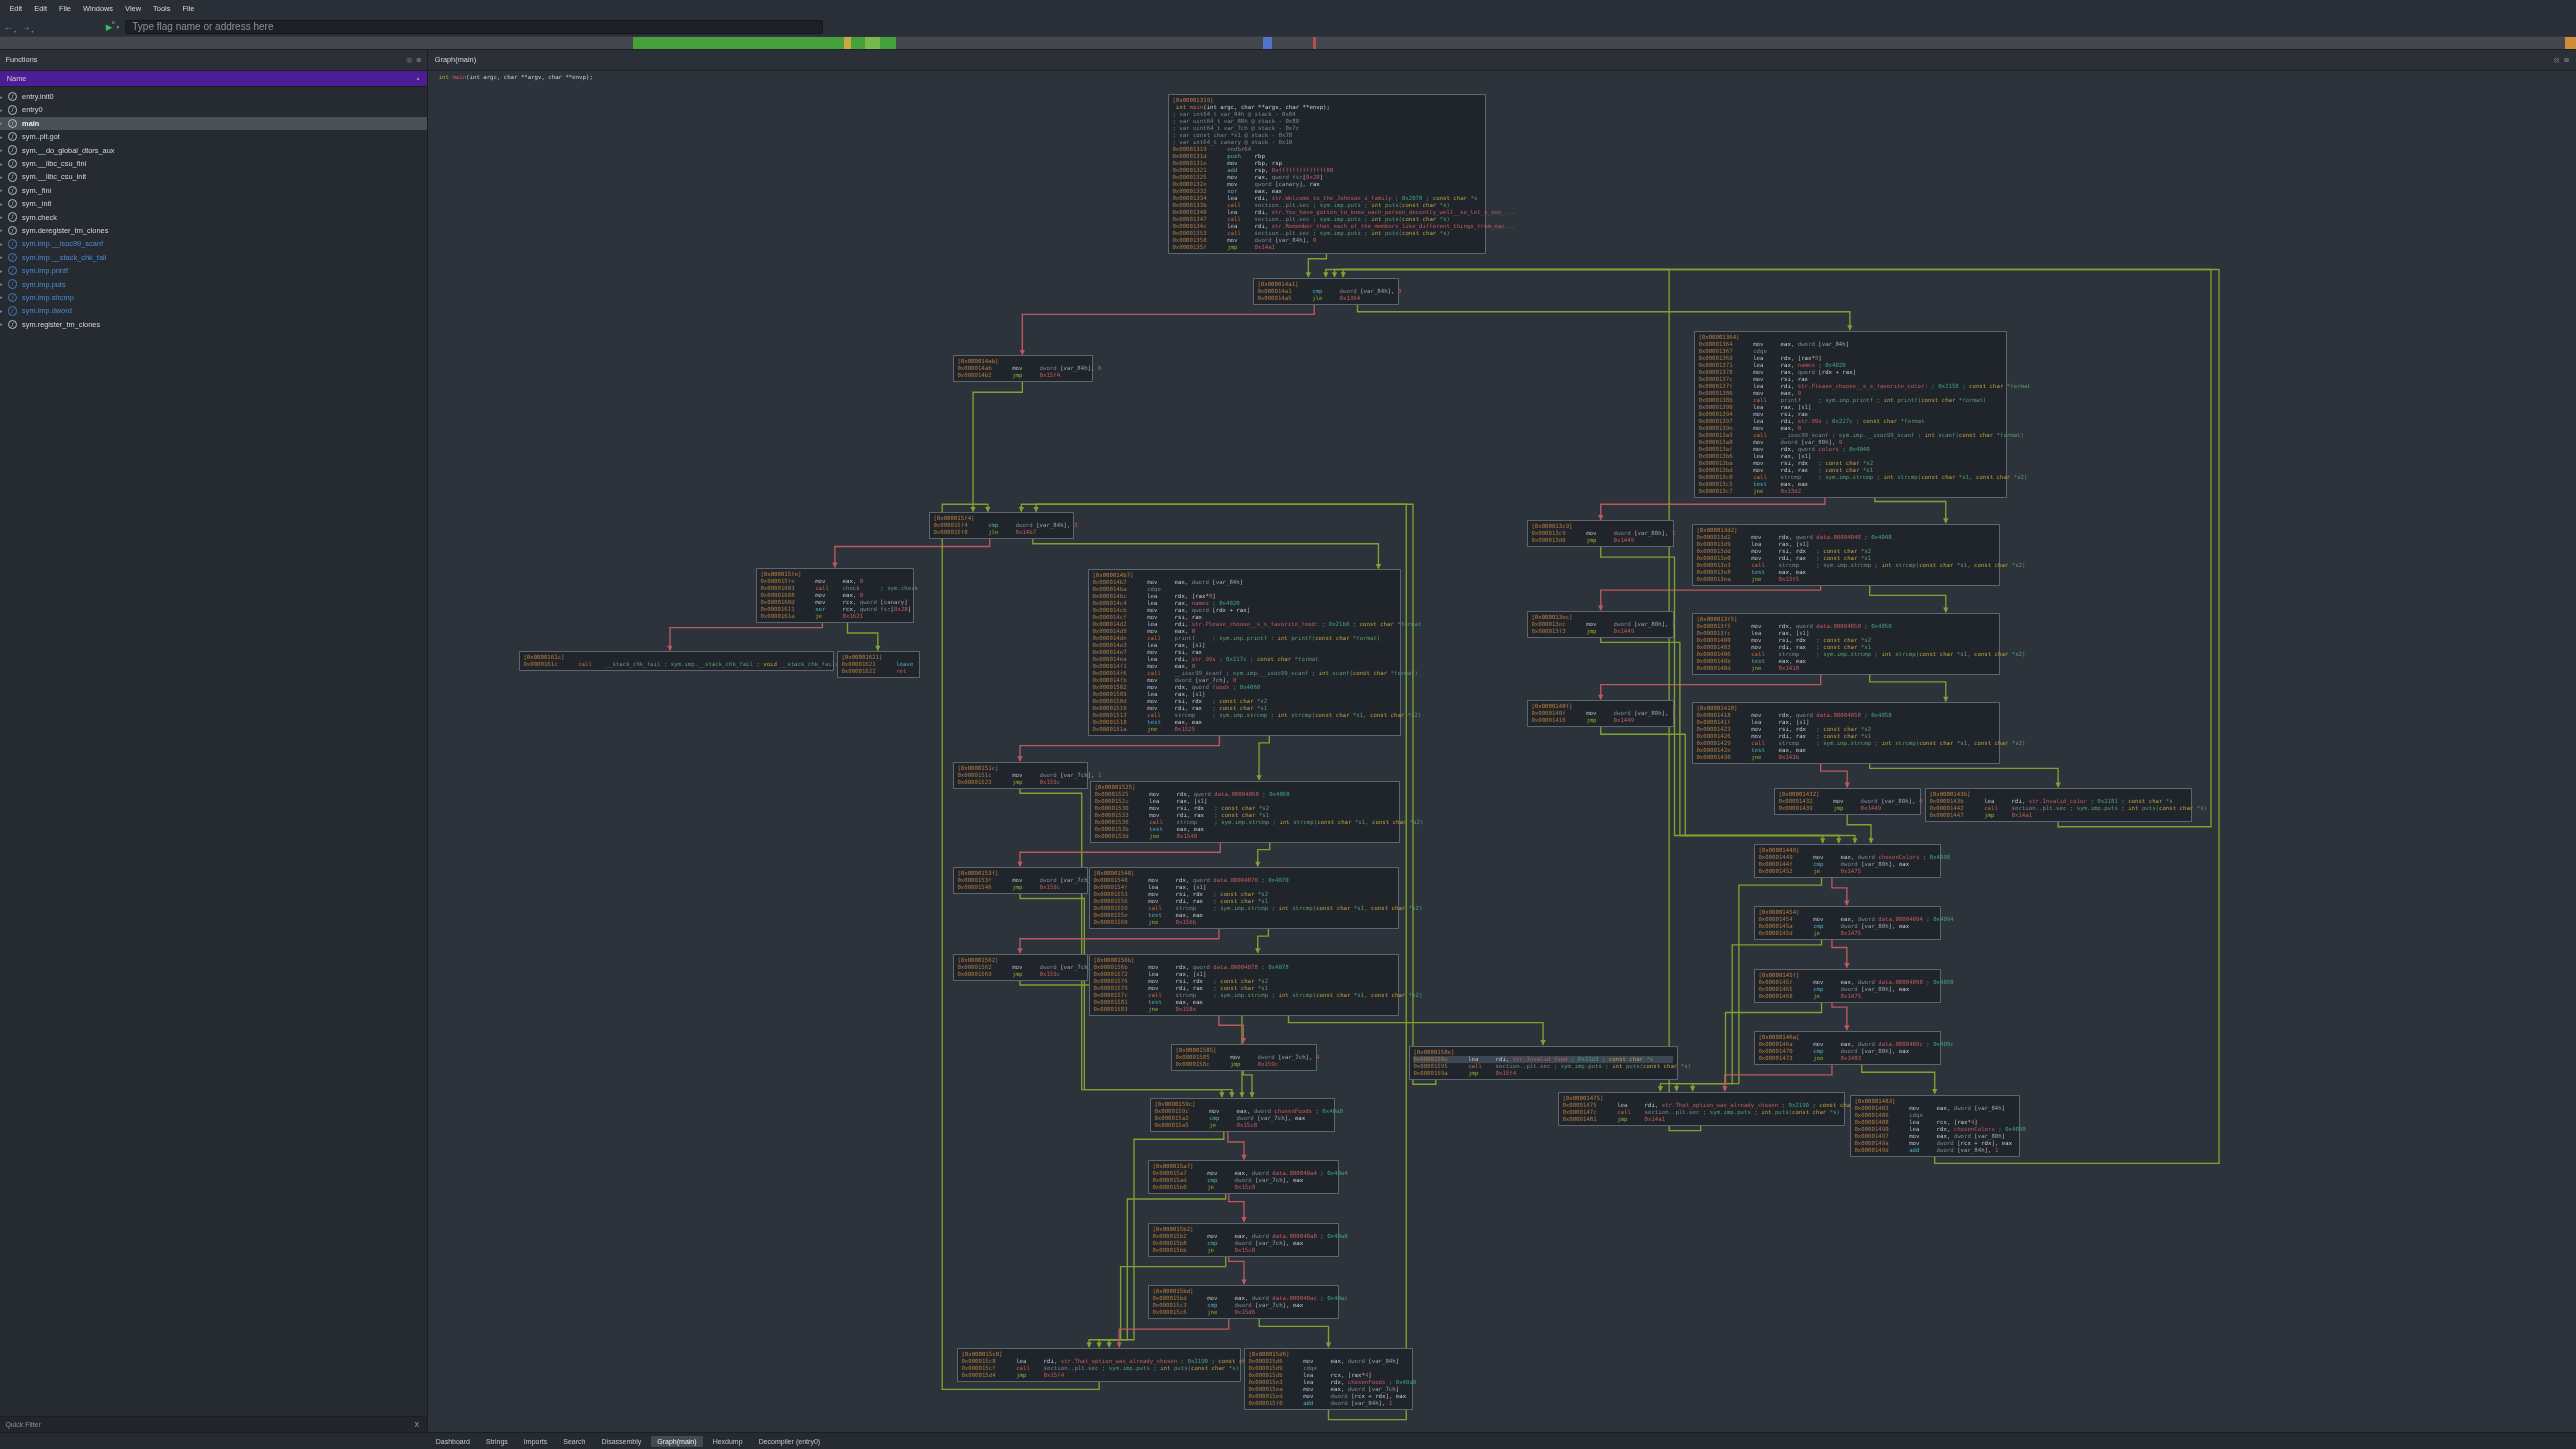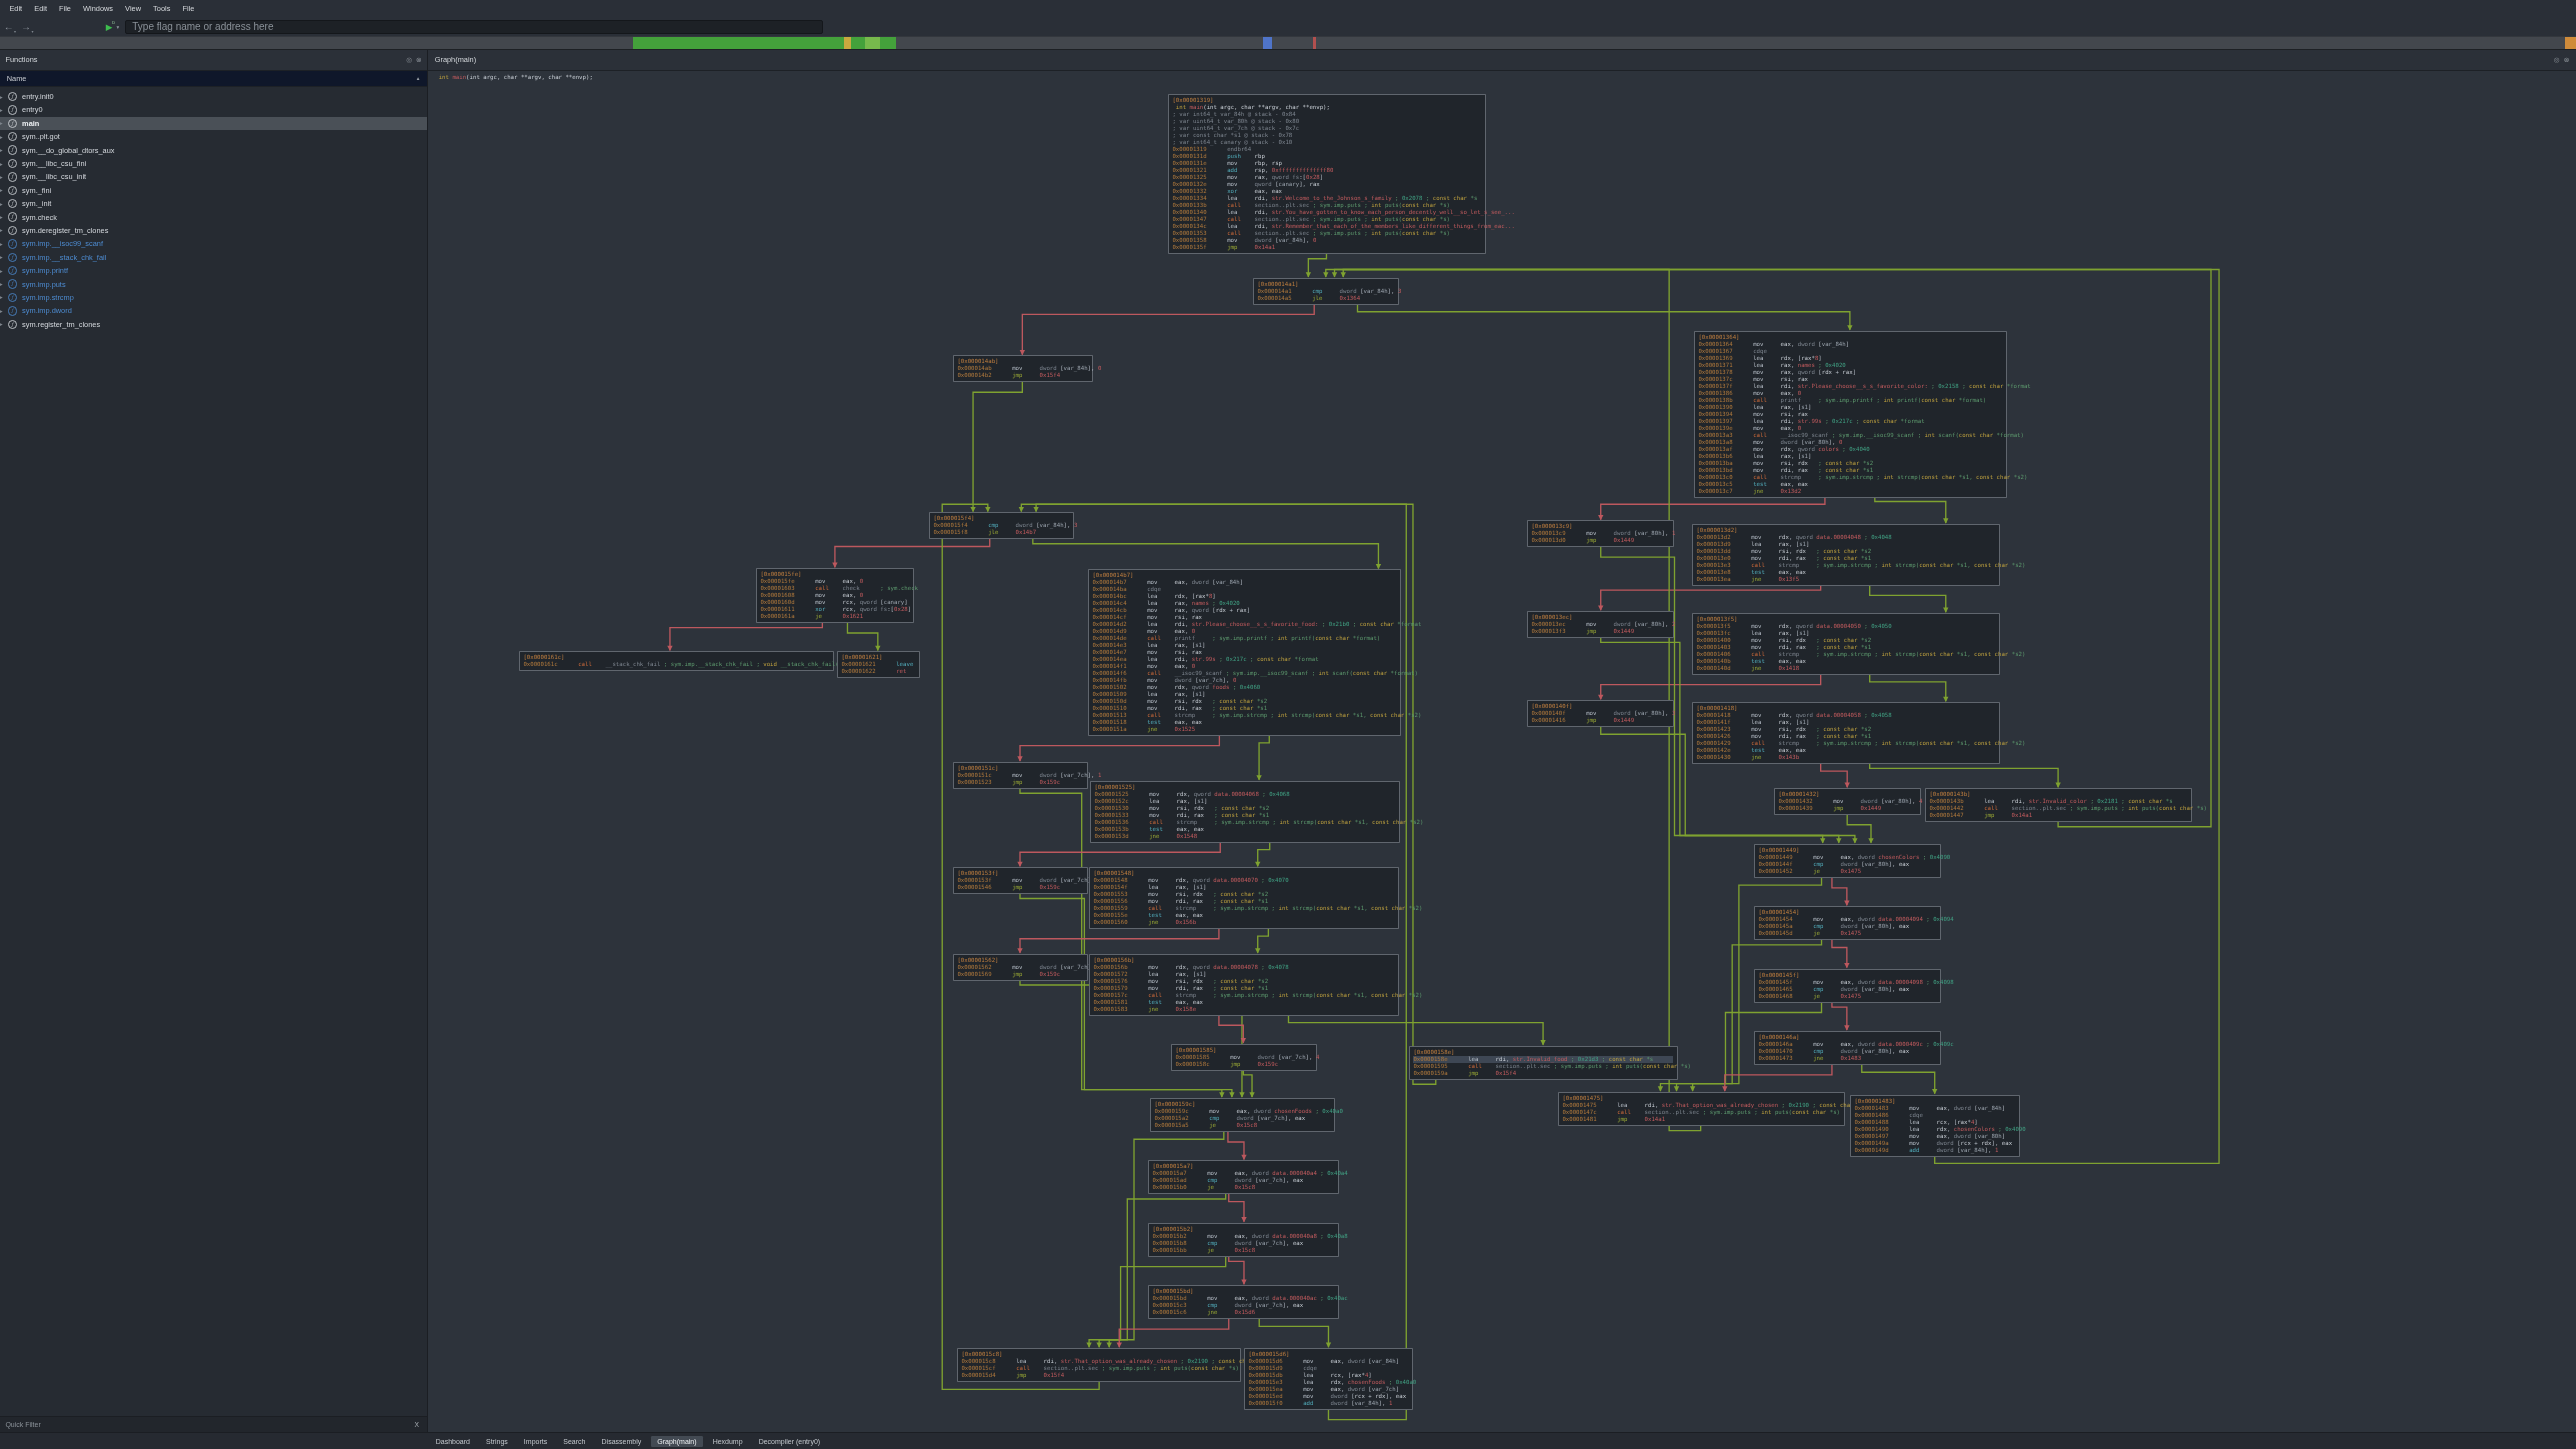--- a/index.html
+++ b/index.html
@@ -22,21 +22,21 @@
   .seekbar{height:11.4px;background:#43474d;position:relative;flex:0 0 auto;border-top:0.7px solid #33373d;border-bottom:0.7px solid #1d2024;}
   .seekseg{position:absolute;top:0;height:100%;}
   
   .mainrow{flex:1 1 auto;display:flex;min-height:0;}
   
   .leftpanel{width:427px;flex:0 0 auto;background:#262b32;border-right:0.7px solid #1b1e23;display:flex;flex-direction:column;}
   .panelhdr{height:20px;background:#2b3038;border-bottom:0.7px solid #1d2126;display:flex;align-items:center;
     padding:0 5.4px;font-size:7.4px;color:#d3d7db;flex:0 0 auto;}
   .panelhdr .ttl{flex:1;}
   .phicon{color:#8a9097;font-size:6.7px;margin-left:4px;}
-  .colhdr{height:15.4px;background:#0f172a;border-bottom:0.7px solid #1d2126;display:flex;align-items:center;
+  .colhdr{height:15.4px;background:#4c1d95;border-bottom:0.7px solid #1d2126;display:flex;align-items:center;
     padding:0 6.7px;font-size:7.4px;color:#c9cdd2;flex:0 0 auto;}
   .colhdr .sort{margin-left:auto;font-size:4.7px;color:#9aa0a7;}
   .fnlist{flex:1 1 auto;overflow:hidden;padding-top:2.7px;}
   .fnrow{height:13.4px;display:flex;align-items:center;font-size:7.4px;color:#d4d8dd;}
   .fnrow.sel{background:#4a5057;}
   .fnrow.imp{color:#4d8bd0;}
   .fnrow .exp{width:8px;color:#7d848c;font-size:5.4px;}
   .fnrow .fic{width:7.4px;height:7.4px;border-radius:50%;border:0.7px solid currentColor;font-size:4.7px;line-height:7.4px;
     text-align:center;margin-right:4.7px;opacity:.85;font-style:italic;font-family:"DejaVu Serif",serif;}
   .fnrow.sel .nm{font-weight:bold;color:#eef1f4;}

